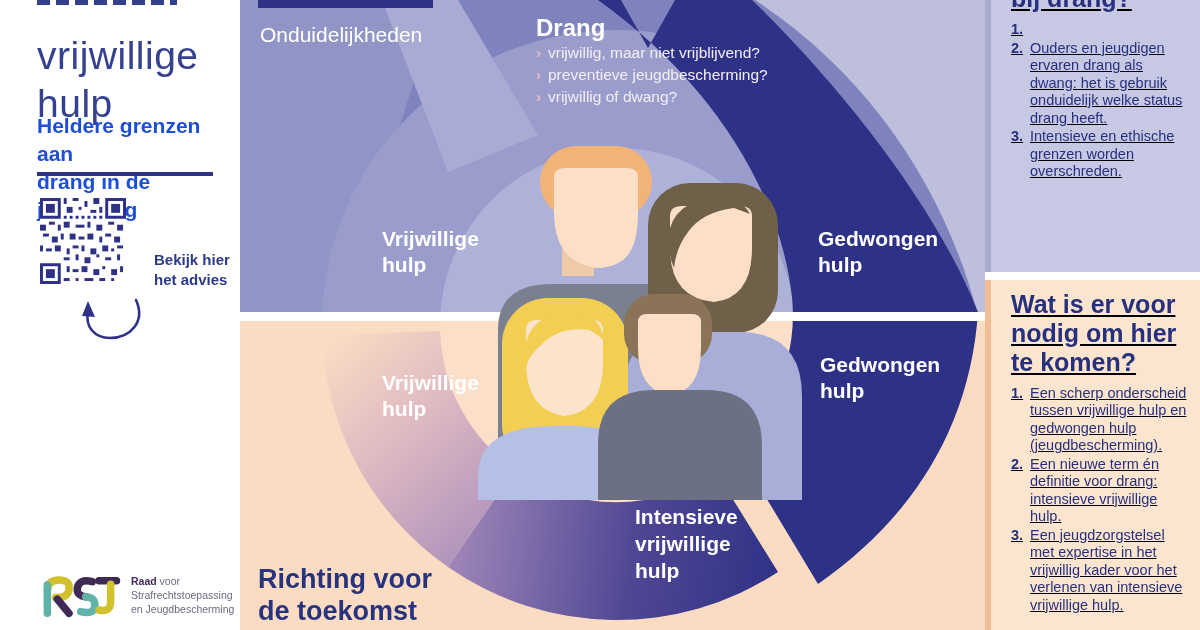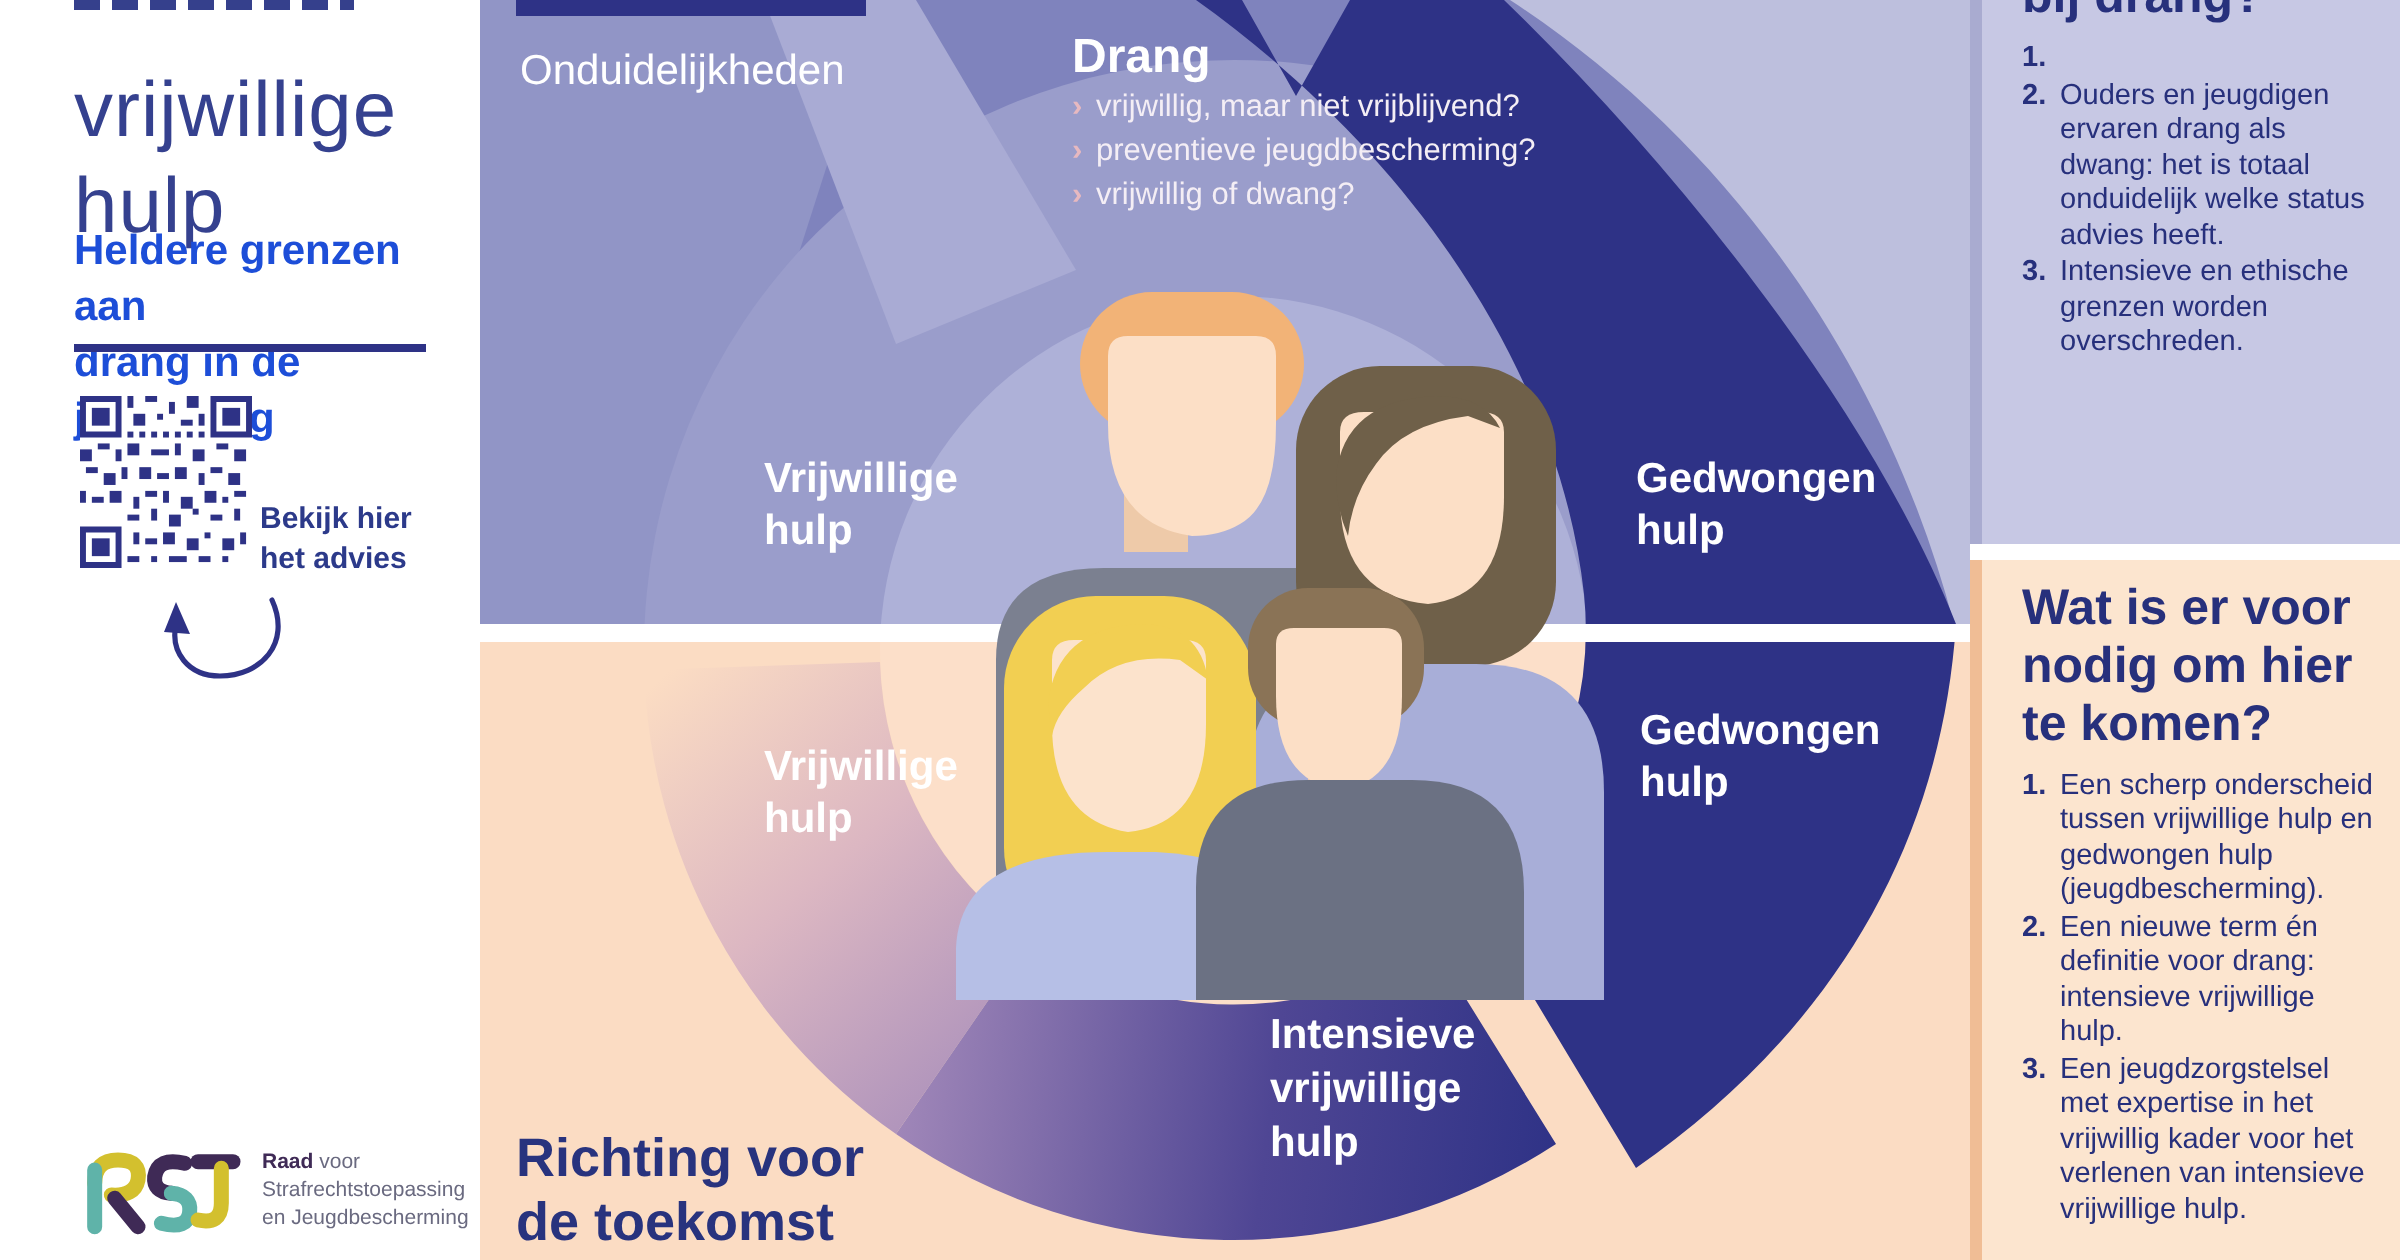--- a/index.html
+++ b/index.html
@@ -1,27 +1,27 @@
 <!DOCTYPE html>
 <html><head>
 <meta charset="utf-8">
 <style>
   html,body{margin:0;padding:0;background:#e8e8ee;}
   .page{width:1200px;height:630px;display:flex;overflow:hidden;background:#fff;
-        font-family:"Liberation Sans", sans-serif;position:relative;}
+        font-family:"Liberation Sans", sans-serif;position:relative;text-decoration:underline;}
   
   .sidebar{width:240px;height:630px;background:#ffffff;position:relative;flex:0 0 240px;}
   .title-crop{position:absolute;left:37px;top:0;width:140px;height:5px;
     background:repeating-linear-gradient(90deg,#35408c 0 13px,transparent 13px 19px);}
   .side-title{position:absolute;left:37px;top:6px;font-size:39px;line-height:48px;
     font-weight:400;letter-spacing:.5px;color:#35418f;}
   .side-sub{position:absolute;left:37px;top:112px;font-size:21px;line-height:28px;
     font-weight:bold;color:#1d4ed8;white-space:pre-line;}
   .side-rule{position:absolute;left:37px;top:172px;width:176px;height:4px;background:#2e3286;}
-  .qr-row{position:absolute;left:40px;top:198px;display:flex;gap:4px;}
+  .qr-row{position:absolute;left:40px;top:198px;display:flex;gap:28px;}
   .qr-caption{font-size:15px;line-height:20px;font-weight:bold;color:#2c3a8a;
     white-space:pre-line;margin-top:52px;}
   .arrow-wrap{position:absolute;left:78px;top:292px;}
   .logo-row{position:absolute;left:37px;bottom:10px;display:flex;gap:10px;align-items:center;}
   .logo-text{font-size:10.5px;line-height:14px;color:#6a6a80;}
   .logo-text b{color:#3f2a56;}
   
   .center{width:745px;height:550px;position:relative;flex:0 0 745px;}
   .center svg{position:absolute;left:0;top:0;}
   text{font-family:"Liberation Sans", sans-serif;}
@@ -268,21 +268,21 @@
 
   <aside class="right">
     <section class="rp-top">
       <h3 class="rp-title partial">bij drang?</h3>
       <ol class="rp-list">
         <li>
           <span class="num">1.</span>
           </li>
         <li>
           <span class="num">2.</span>
-          <span>Ouders en jeugdigen ervaren drang als dwang: het is totaal onduidelijk welke status advies heeft.</span>
+          <span>Ouders en jeugdigen ervaren drang als dwang: het is gebruik onduidelijk welke status drang heeft.</span>
           </li>
         <li>
           <span class="num">3.</span>
           <span>Intensieve en ethische grenzen worden overschreden.</span>
           </li>
       </ol>
     </section>
     <div class="rp-gap"></div>
     <section class="rp-bottom">
       <h3 class="rp-title">Wat is er voor

